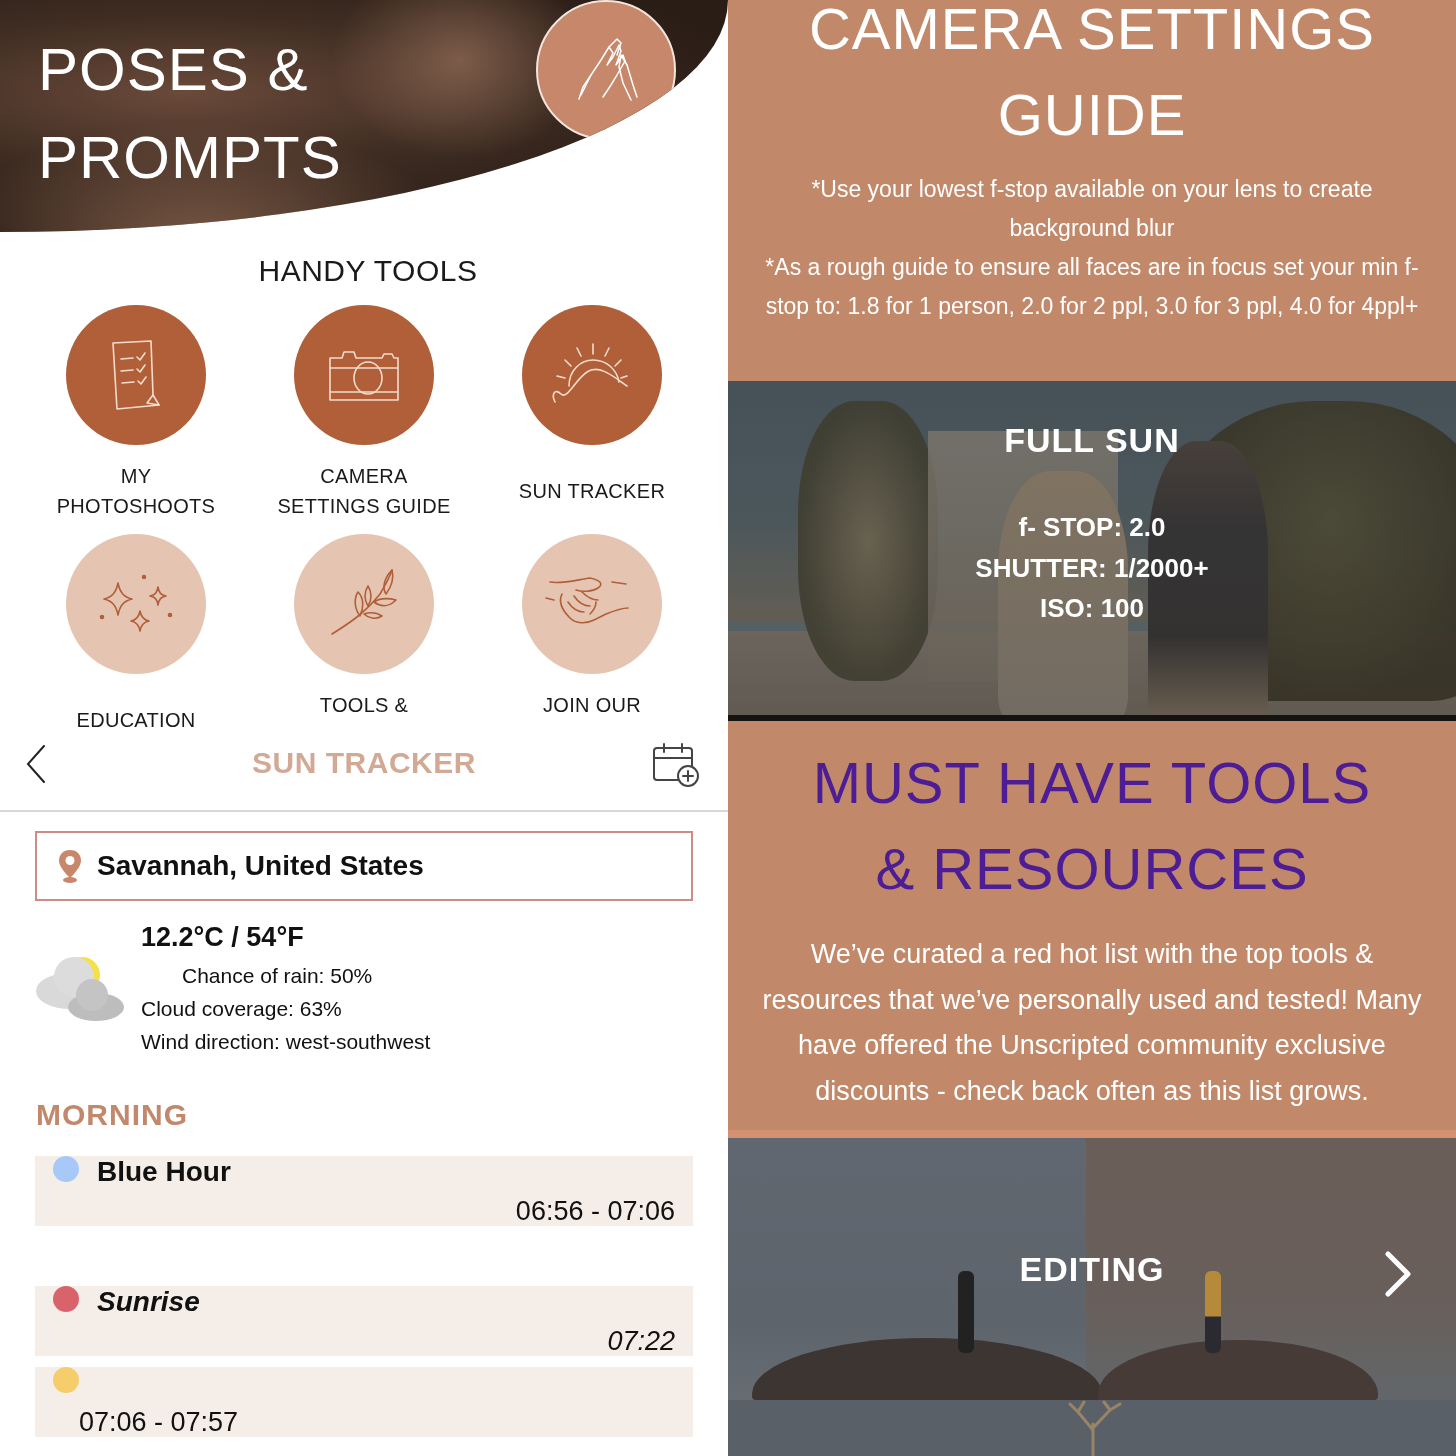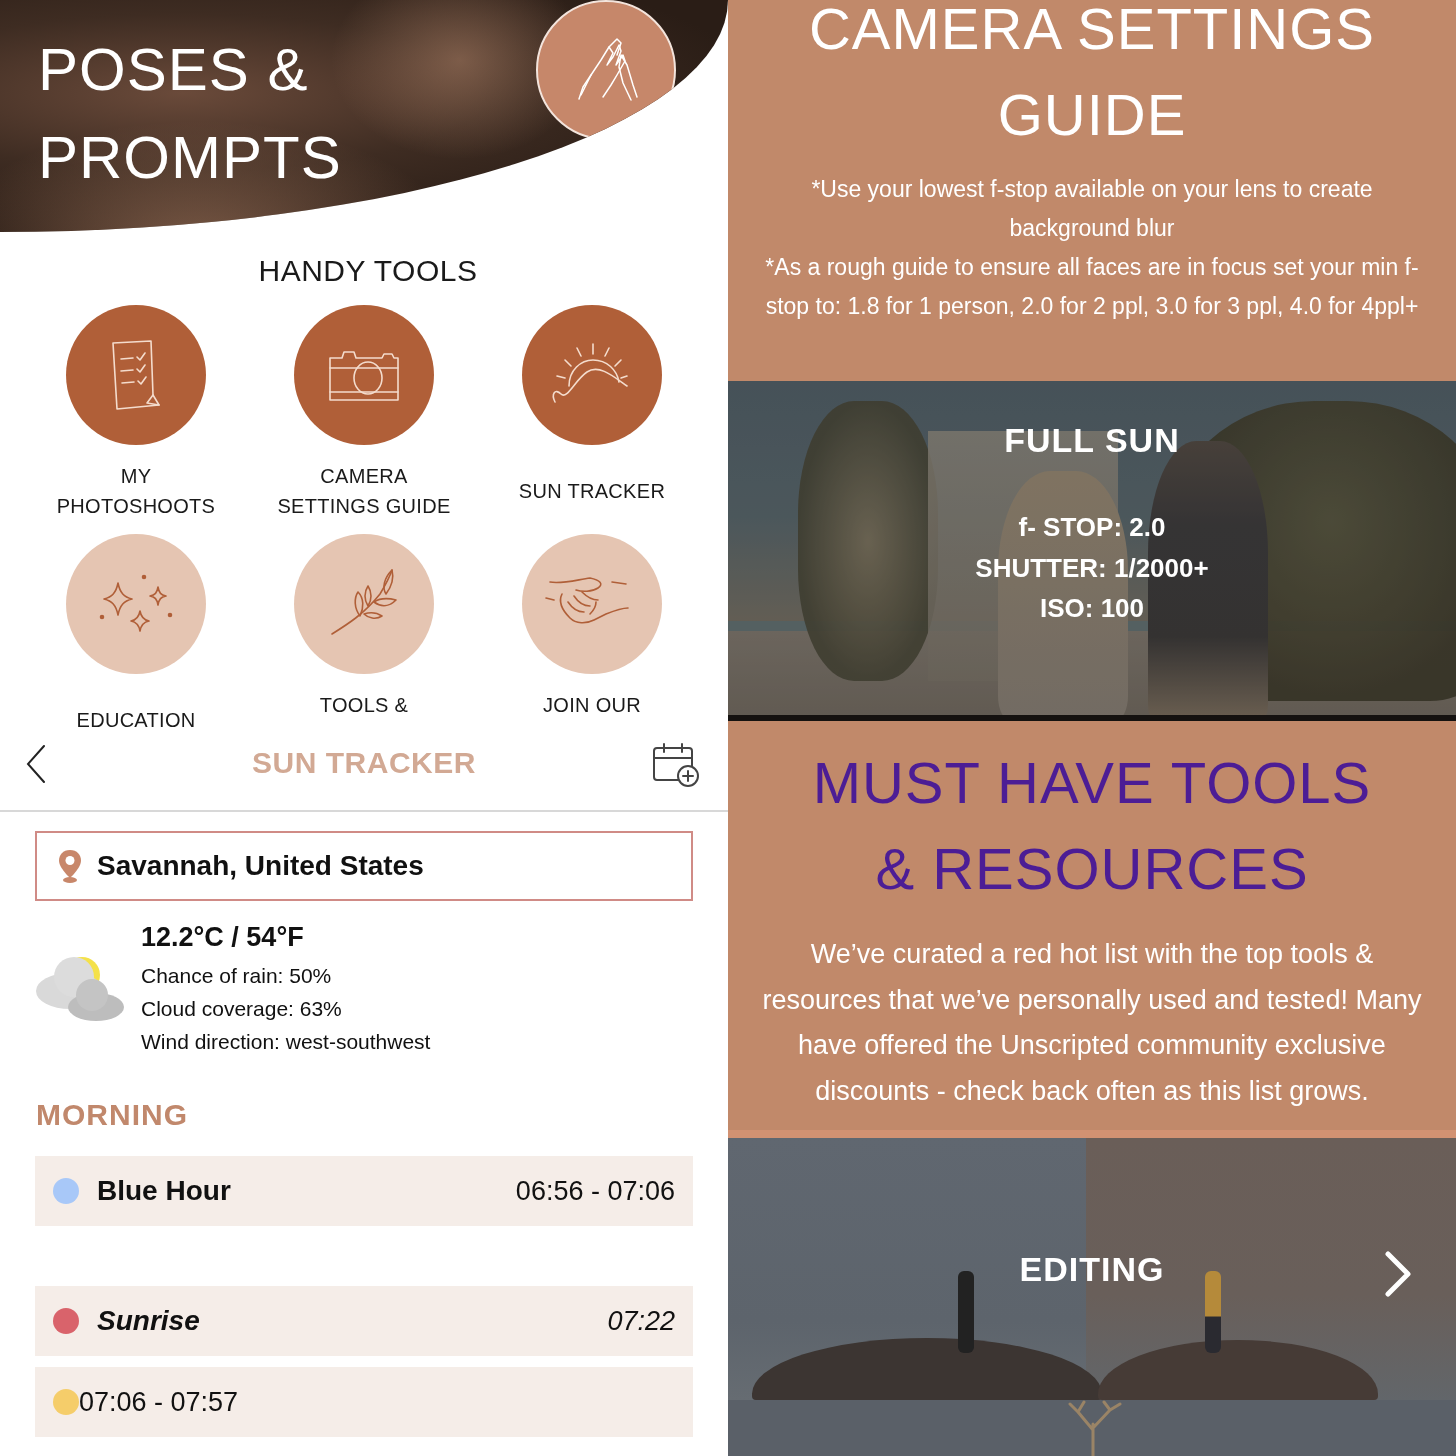--- a/index.html
+++ b/index.html
@@ -52,24 +52,24 @@
   .st-header { position: absolute; left: 0; top: 0; width: 728px; height: 84px; border-bottom: 2px solid #d8d8d8; }
   .back-btn { position: absolute; left: 22px; top: 14px; width: 30px; height: 44px; }
   .st-title { position: absolute; left: 0; top: 18px; width: 728px; text-align: center; font-size: 30px; font-weight: bold; color: #d2a994; letter-spacing: .5px; }
   .cal-btn { position: absolute; left: 650px; top: 12px; width: 50px; height: 50px; }
   .loc-box { position: absolute; left: 35px; top: 103px; width: 658px; height: 70px; border: 2px solid #d08b86; border-radius: 0; display: flex; align-items: center; padding-left: 20px; }
   .loc-text { font-size: 28px; font-weight: bold; color: #111; margin-left: 14px; }
   .weather-icon { position: absolute; left: 30px; top: 215px; width: 100px; height: 90px; }
   .temp { position: absolute; left: 141px; top: 194px; font-size: 27px; font-weight: bold; color: #111; }
   .wx-line { position: absolute; left: 141px; font-size: 21px; color: #111; }
   .morning { position: absolute; left: 36px; top: 370px; font-size: 30px; font-weight: bold; color: #c1886c; letter-spacing: 1px; }
-  .sun-row { position: absolute; left: 35px; width: 658px; height: 70px; background: #f5ede8; display: flex; align-items: center; padding: 0 18px; }
+  .sun-row { position: absolute; left: 35px; width: 658px; height: 70px; background: #f5ede8; display: flex; align-items: flex-start; padding: 0 18px; }
   .sun-row .dot { width: 26px; height: 26px; border-radius: 50%; flex: 0 0 auto; }
   .sun-row .name { font-size: 28px; font-weight: bold; color: #111; margin-left: 18px; flex: 1; }
-  .sun-row .time { font-size: 27px; color: #111; }
+  .sun-row .time { font-size: 27px; color: #111; margin-top: 40px; }
 
   
   .mt-title { position: absolute; left: 0; top: 12px; width: 728px; text-align: center; color: #4c1d95; font-size: 58px; line-height: 86px; font-weight: 300; letter-spacing: 1px; }
   .mt-body { position: absolute; left: 24px; top: 204px; width: 680px; text-align: center; color: #fff; font-size: 27px; line-height: 45.5px; }
   .ed-photo { position: absolute; left: 0; top: 410px; width: 728px; height: 318px; overflow: hidden; background: #701a75; }
   .ed-left { position: absolute; left: 0; top: 0; width: 358px; height: 262px; background: linear-gradient(180deg, #606770 0%, #5d646c 70%, #666c72 100%); }
   .ed-right { position: absolute; left: 358px; top: 0; width: 370px; height: 262px; background: linear-gradient(180deg, #6a5e58 0%, #695f5a 60%, #62666a 100%); }
   .ed-rock1 { position: absolute; left: 24px; top: 200px; width: 350px; height: 62px; border-radius: 50% 50% 4px 4px / 90% 90% 4px 4px; background: #3c3532; }
   .ed-rock2 { position: absolute; left: 370px; top: 202px; width: 280px; height: 60px; border-radius: 50% 50% 4px 4px / 90% 90% 4px 4px; background: #463b36; }
   .ed-person1 { position: absolute; left: 230px; top: 133px; width: 16px; height: 82px; border-radius: 6px; background: #222; }
@@ -250,21 +250,21 @@
     </div>
 
     <svg class="weather-icon" viewBox="0 0 100 90">
       <circle cx="52" cy="32" r="18" fill="#f4e14a"></circle>
       <ellipse cx="40" cy="48" rx="34" ry="18" fill="#d9d9d9"></ellipse>
       <circle cx="44" cy="34" r="20" fill="#dcdcdc"></circle>
       <ellipse cx="66" cy="64" rx="28" ry="14" fill="#bdbdbd"></ellipse>
       <circle cx="62" cy="52" r="16" fill="#c4c4c4"></circle>
     </svg>
     <div class="temp">12.2°C / 54°F</div>
-    <div class="wx-line" style="top:236px;">Chance of rain: 50%</div>
+    <div class="wx-line" style="top:236px;margin-left:41px;">Chance of rain: 50%</div>
     <div class="wx-line" style="top:269px;">Cloud coverage: 63%</div>
     <div class="wx-line" style="top:302px;">Wind direction: west-southwest</div>
 
     <div class="morning">MORNING</div>
 
     <div class="sun-row" style="top:428px;">
       <span class="dot" style="background:#a8c8f8;"></span>
       <span class="name">Blue Hour</span>
       <span class="time">06:56 - 07:06</span>
     </div>

